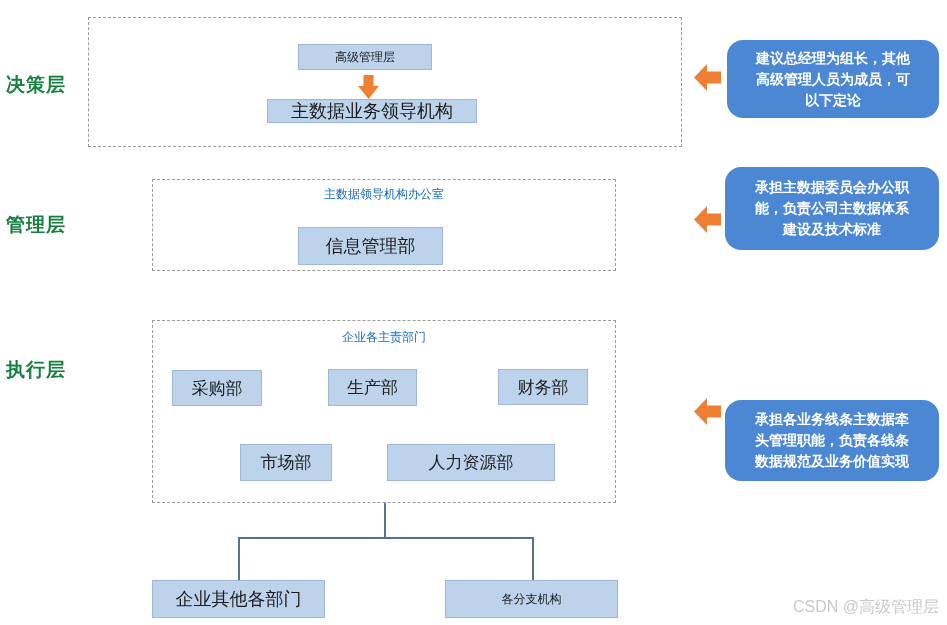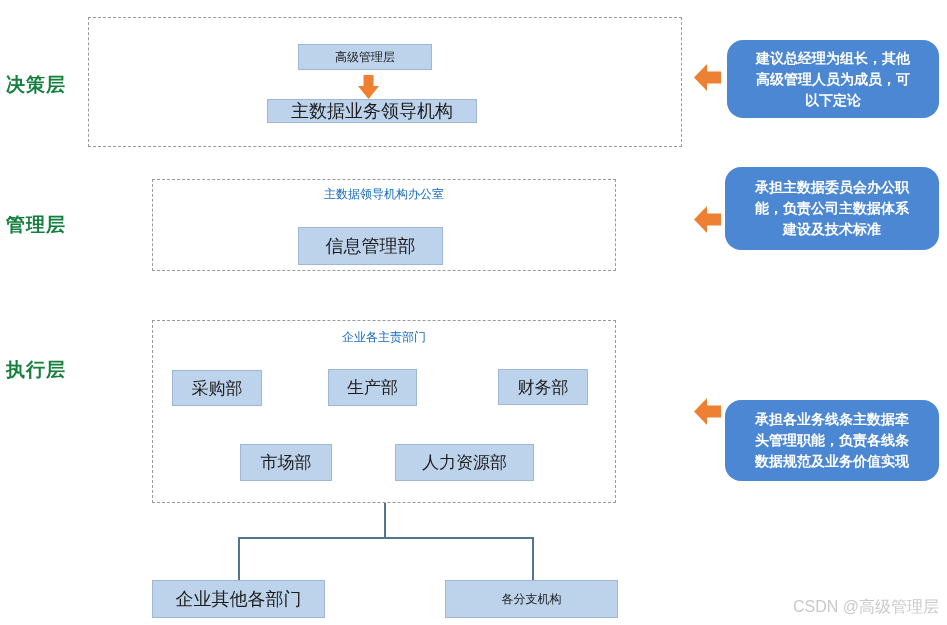--- a/index.html
+++ b/index.html
@@ -104,21 +104,21 @@
   <div class="abs callout" style="left:725px; top:167px; width:214px; height:83px;">承担主数据委员会办公职能，负责公司主数据体系建设及技术标准</div>
 
   <div class="abs dashed-box" style="left:152px; top:320px; width:464px; height:183px;"></div>
 
   <div class="abs group-title" style="left:152px; top:329px; width:464px;">企业各主责部门</div>
 
   <div class="abs node-box" style="left:328px; top:369px; width:89px; height:37px;">生产部</div>
   <div class="abs node-box" style="left:172px; top:370px; width:90px; height:36px;">采购部</div>
   <div class="abs node-box" style="left:498px; top:369px; width:90px; height:36px;text-align:right;">财务部</div>
   <div class="abs node-box" style="left:240px; top:444px; width:92px; height:37px;">市场部</div>
-  <div class="abs node-box" style="left:395px; top:444px; width:139px; height:37px;">人力资源部</div>
+  <div class="abs node-box" style="left:387px; top:444px; width:168px; height:37px;">人力资源部</div>
 
   <svg class="abs" style="left:694px; top:398px;" width="27" height="27" viewBox="0 0 27 27">
     <polygon points="13,0 13,7.5 27,7.5 27,19.5 13,19.5 13,27 0,13.5" fill="#EE8033"></polygon>
   </svg>
   <div class="abs callout" style="left:725px; top:372px; width:214px; height:81px;margin-top:28px;">承担各业务线条主数据牵头管理职能，负责各线条数据规范及业务价值实现</div>
 
   <div class="abs connector" style="left:384px; top:503px; width:1.5px; height:35px;"></div>
   <div class="abs connector" style="left:238px; top:537px; width:295px; height:1.5px;"></div>
   <div class="abs connector" style="left:238px; top:537px; width:1.5px; height:43px;"></div>
   <div class="abs connector" style="left:532px; top:537px; width:1.5px; height:43px;"></div>

